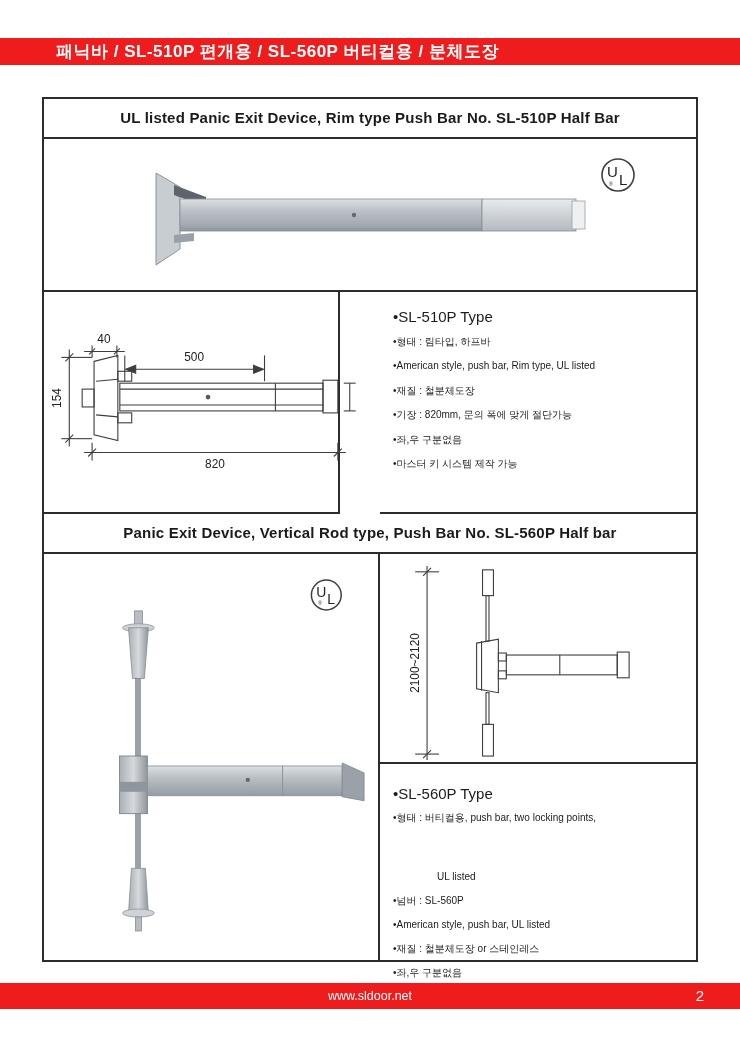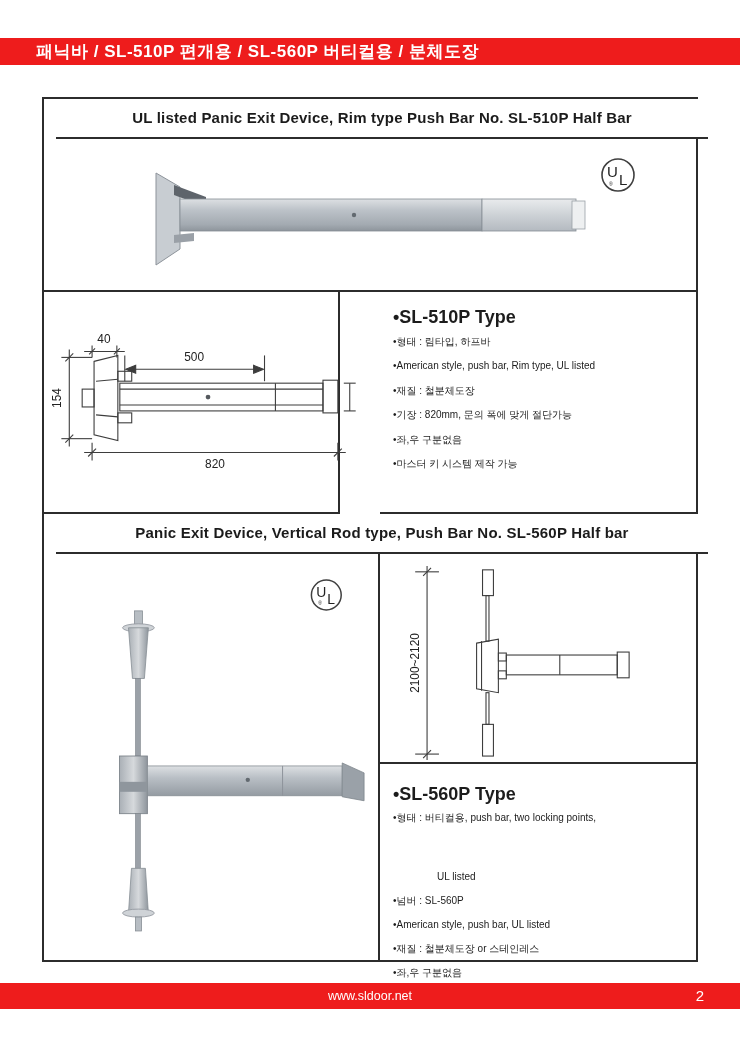--- a/index.html
+++ b/index.html
@@ -3,43 +3,43 @@
 <meta charset="utf-8">
 <style>
   html,body { margin:0; padding:0; background:#ffffff; }
   body {
     width:740px; height:1041px; position:relative; overflow:hidden;
     font-family:"Liberation Sans", sans-serif; color:#1b1b1b;
   }
   .header-bar {
     position:absolute; left:0; top:38px; width:740px; height:27px;
     background:#ee1c1c; color:#ffffff; font-weight:bold; font-size:17px;
-    line-height:27px; padding-left:36px; box-sizing:border-box;
+    line-height:27px; padding-left:56px; box-sizing:border-box;
     letter-spacing:0.5px; white-space:nowrap;
   }
   .doc-table {
     position:absolute; left:42px; top:97px; width:656px; height:865px;
     border:2px solid #2c2c2c; box-sizing:border-box; background:#fff;
   }
   .cell { position:absolute; box-sizing:border-box; background:#fff; }
   .row-title {
     left:0; width:652px; height:40px; border-bottom:2px solid #2c2c2c;
     font-size:15px; font-weight:bold; text-align:center; line-height:38px;
-    letter-spacing:0.2px; white-space:nowrap;margin-left:12px;
+    letter-spacing:0.2px; white-space:nowrap;
   }
   #cell-title-510 { top:0; }
   #cell-photo-510 { top:40px; left:0; width:652px; height:153px; border-bottom:2px solid #2c2c2c; }
   #cell-draw-510  { top:193px; left:0; width:296px; height:222px; border-right:2px solid #2c2c2c; border-bottom:2px solid #2c2c2c; }
   #cell-specs-510 { top:193px; left:336px; width:316px; height:222px; border-bottom:2px solid #2c2c2c; padding:13px 6px 0 13px; }
   #cell-title-560 { top:415px; }
   #cell-photo-560 { top:455px; left:0; width:336px; height:406px; border-right:2px solid #2c2c2c; }
   #cell-draw-560  { top:455px; left:336px; width:316px; height:210px; border-bottom:2px solid #2c2c2c; }
   #cell-specs-560 { top:665px; left:336px; width:316px; height:196px; padding:18px 0 0 13px; }
   .spec-line { font-size:10px; line-height:24.5px; color:#1c1c1c; white-space:nowrap; }
-  .spec-line.bold { font-weight:bold; font-size:18px; }
+  .spec-line.bold { font-weight:normal; font-size:15px; }
   .spec-line.indent { padding-left:44px;margin-top:35px; }
   #cell-specs-560 .spec-line { line-height:24px; }
   .footer-bar {
     position:absolute; left:0; top:983px; width:740px; height:26px;
     background:#ee1c1c; color:#ffffff;
   }
   .footer-site {
     position:absolute; left:0; width:740px; text-align:center;
     font-size:12.5px; line-height:26px;
   }

